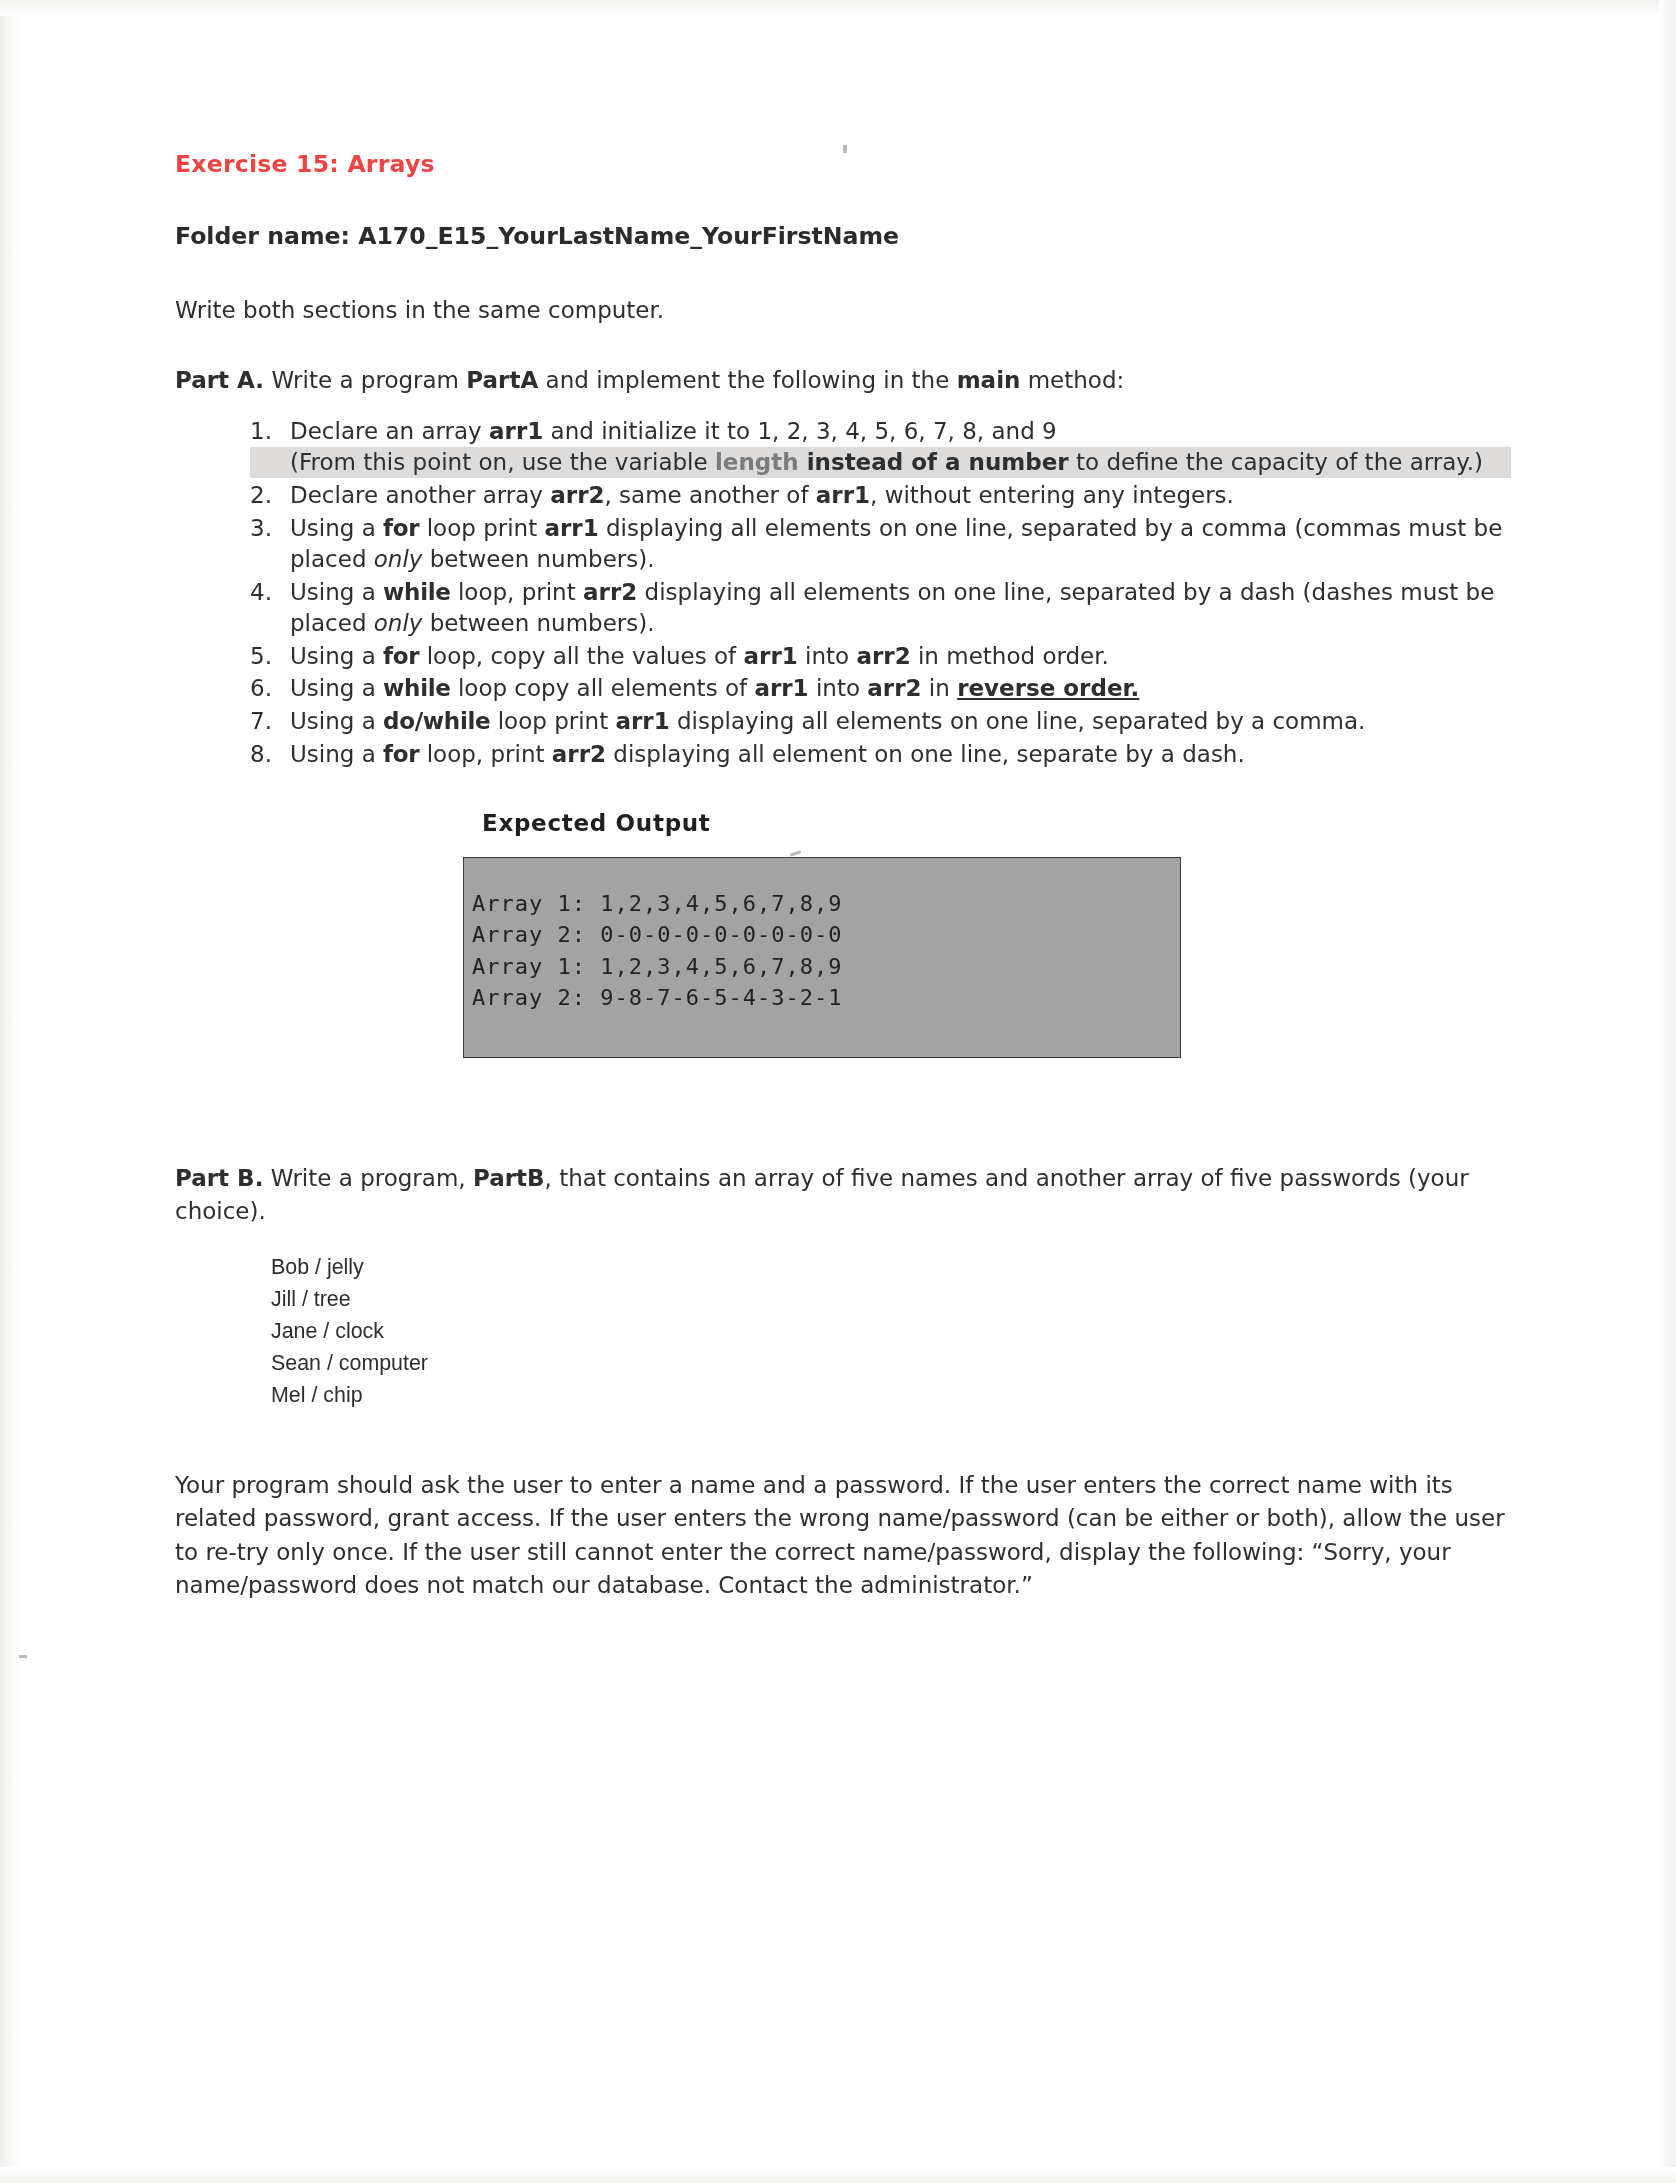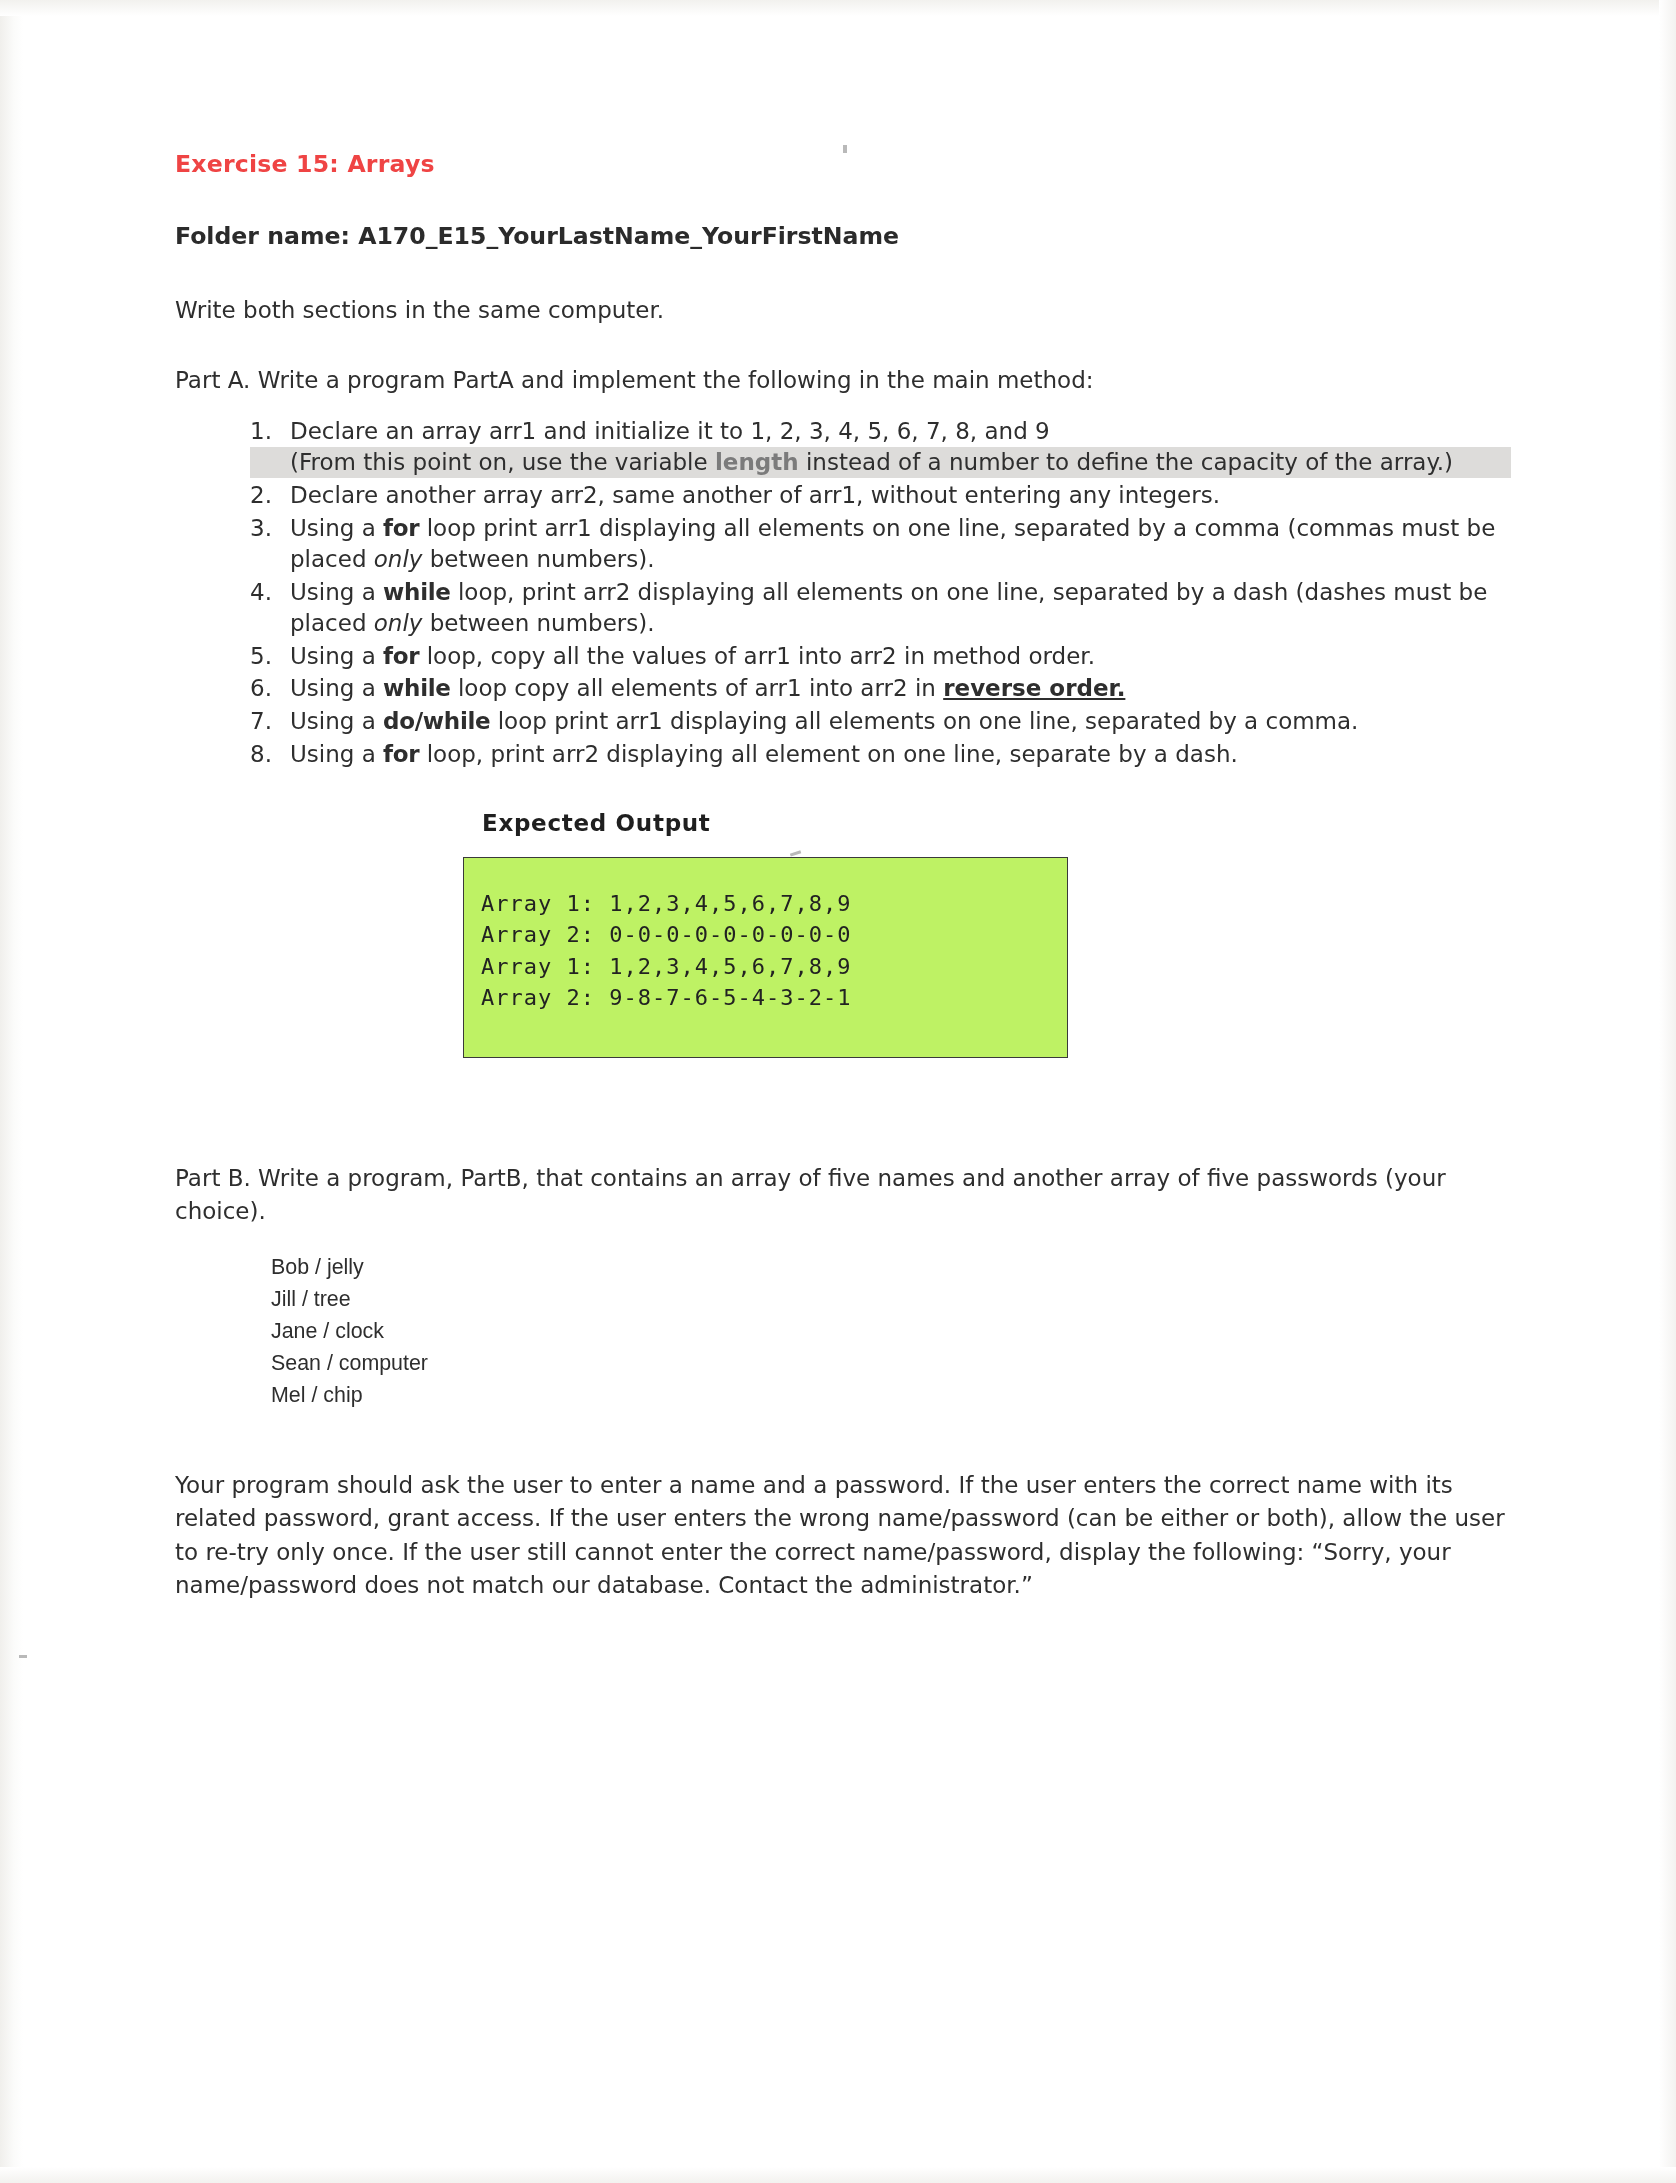--- a/index.html
+++ b/index.html
@@ -75,21 +75,21 @@
     color: #2e2e2e;
     line-height: 1.42;
     margin: 0 0 40px 0;
   }
   .parta-line {
     font-family: "DejaVu Sans", sans-serif;
     font-size: 23px;
     color: #2e2e2e;
     margin: 0 0 23px 0;
   }
-  b, .b { font-weight: normal; }
+  b, .b { font-weight: bold; }
   .code {
     font-family: "DejaVu Sans", sans-serif;
     font-weight: bold;
     letter-spacing: -0.3px;
   }
   i, .i { font-style: italic; }
   .u-bold {
     font-weight: bold;
     text-decoration: underline;
   }
@@ -139,26 +139,26 @@
   }
   .expected-title {
     font-family: "DejaVu Sans", sans-serif;
     font-weight: bold;
     font-size: 23px;
     color: #1f1f1f;
     letter-spacing: 0.7px;
     margin: 0 0 21px 19px;
   }
   .out-box {
-    width: 605px;
+    width: 718px;
     height: 201px;
-    background: #bef264;
+    background: #a3a3a3;
     border: 1.7px solid #3a3a3a;
     box-sizing: border-box;
-    padding: 30px 0 0 17px;
+    padding: 30px 0 0 8px;
   }
   .out-line {
     font-family: "DejaVu Sans Mono", monospace;
     font-size: 22px;
     color: #222222;
     letter-spacing: 1px;
     line-height: 1.42;
     white-space: pre;
   }
 

